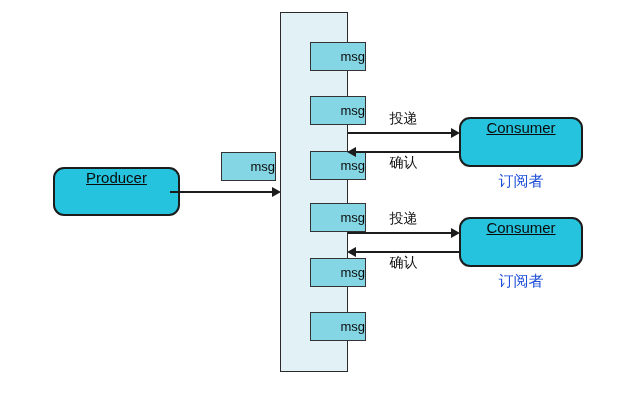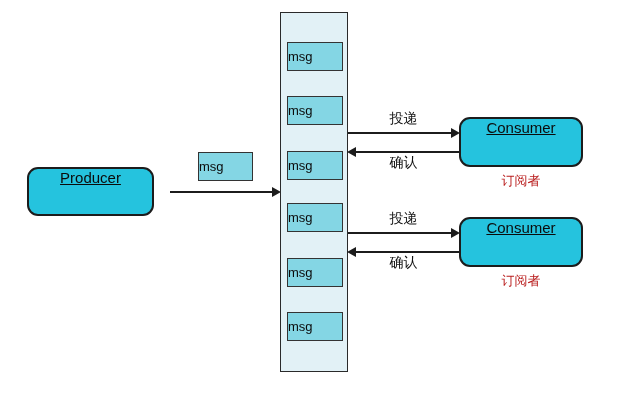--- a/index.html
+++ b/index.html
@@ -24,29 +24,29 @@
   .node{
     position:absolute;
     background:var(--node-fill);
     border:2px solid var(--line);
     border-radius:11px;
     display:flex;align-items:flex-start;justify-content:center;
     font-size:15px;
     color:#0b0b0b;
     text-decoration:underline;
   }
-  .producer{left:27px;top:167px;width:127px;height:49px;}
+  .producer{left:53px;top:167px;width:127px;height:49px;}
   .consumer1{left:459px;top:117px;width:124px;height:50px;}
   .consumer2{left:459px;top:217px;width:124px;height:50px;}
   
   .role{
     position:absolute;
-    font-size:13px;
+    font-size:15px;
     text-align:center;
-    color:#b91c1c;
+    color:#1d4ed8;
     white-space:nowrap;
   }
   .role-producer{left:43px;width:127px;top:221px;}
   .role-consumer1{left:459px;width:124px;top:172px;}
   .role-consumer2{left:459px;width:124px;top:272px;}
   
   .topic{
     position:absolute;
     left:280px;top:12px;width:68px;height:360px;
     background:var(--topic-fill);
@@ -56,22 +56,22 @@
     position:absolute;
     left:280px;width:68px;top:375px;
     text-align:center;font-size:15px;
     white-space:nowrap;
   }
   
   .msg{
     position:absolute;
     background:var(--msg-fill);
     border:1.5px solid #333;
-    display:flex;align-items:center;justify-content:flex-start;
-    font-size:13px;color:#0b0b0b;
+    display:flex;align-items:center;justify-content:flex-end;
+    font-size:13px;color:#0b0b0b;margin-left:23px;
   }
   .queue-msg{left:6px;width:56px;height:29px;}
   .qm0{top:29px;} .qm1{top:83px;} .qm2{top:138px;}
   .qm3{top:190px;} .qm4{top:245px;} .qm5{top:299px;}
   .floating-msg{left:198px;top:152px;width:55px;height:29px;}
   
   .arrow{position:absolute;height:10px;}
   .arrow .shaft{
     position:absolute;top:4px;left:0;right:0;height:2px;
     background:var(--line);

